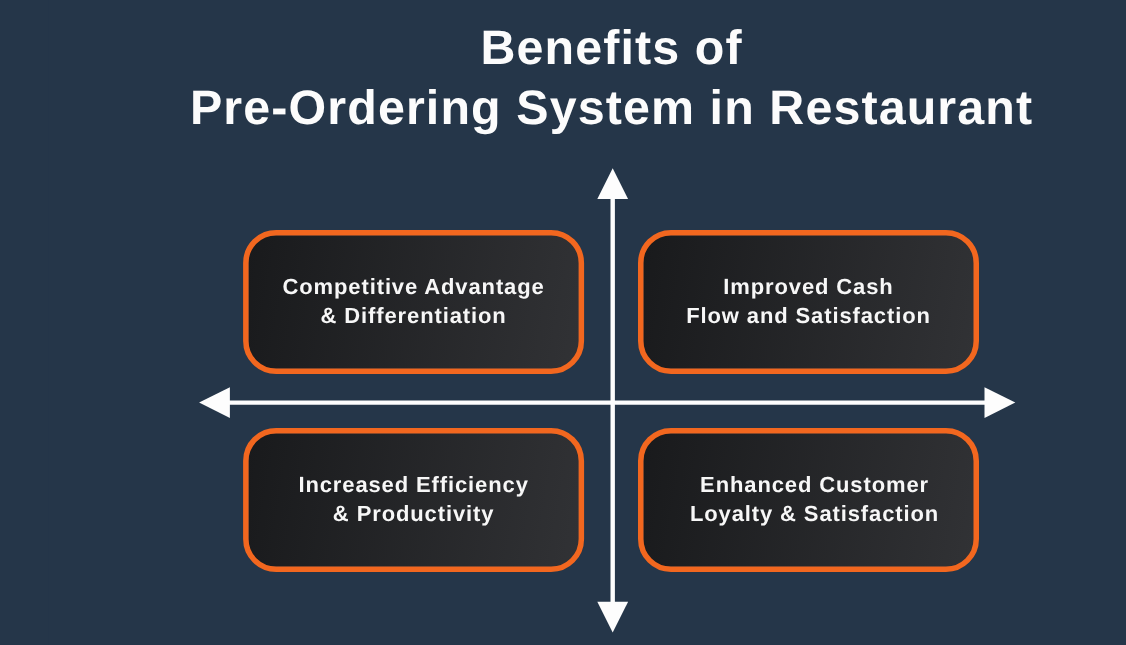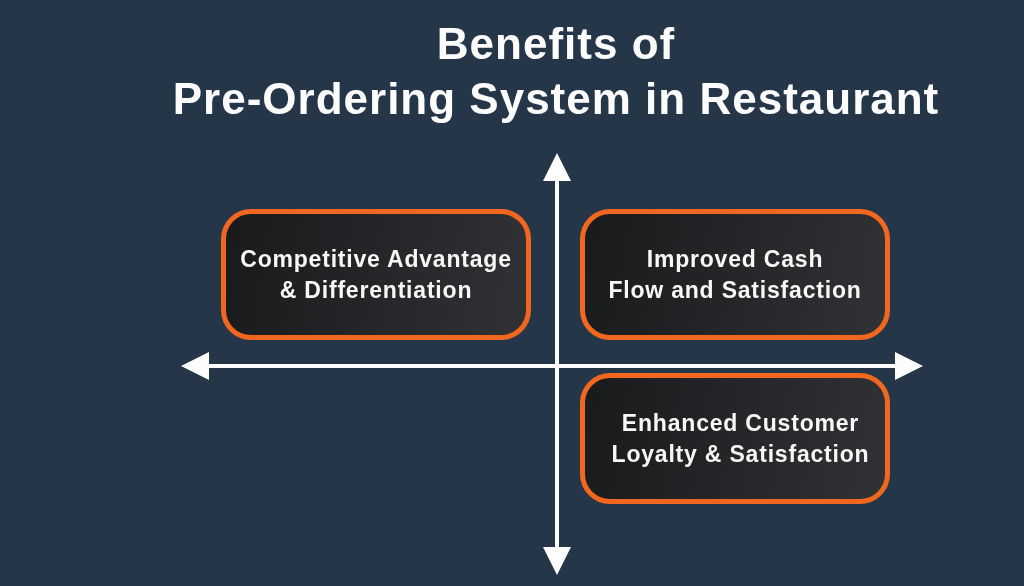--- a/index.html
+++ b/index.html
@@ -50,30 +50,30 @@
     width: 310px;
     height: 131px;
     border: 5px solid var(--accent);
     border-radius: 30px;
     background: linear-gradient(100deg, var(--box-dark) 0%, var(--box-light) 100%);
     display: flex;
     align-items: center;
     justify-content: center;
     text-align: center;
     color: var(--text);
-    font-size: 23px;
+    font-size: 20px;
     font-weight: 700;
     line-height: 1.32;
     letter-spacing: 0.8px;
     white-space: pre-line;
   }
   .box-tl { left: 177px; top: 209px; }
   .box-tr { left: 536px; top: 209px; }
   .box-bl { left: 177px; top: 389px; }
-  .box-br { left: 536px; top: 373px; padding-left: 11px; }
+  .box-br { left: 536px; top: 389px; padding-left: 11px; }
 </style>
 </head>
 <body>
 
 <div class="canvas">
 
   <h1 class="title">Benefits of
 Pre-Ordering System in Restaurant</h1>
 
   <svg class="axes" viewBox="0 0 1024 586" xmlns="http://www.w3.org/2000/svg">
@@ -88,19 +88,23 @@
   <div class="benefit-box box-tl">
     <span>Competitive Advantage
 &amp; Differentiation</span>
   </div>
 
   <div class="benefit-box box-tr">
     <span>Improved Cash
 Flow and Satisfaction</span>
   </div>
 
+  <div class="benefit-box box-bl">
+    <span>Increased Efficiency
+&amp; Productivity</span>
+  </div>
 
   <div class="benefit-box box-br">
     <span>Enhanced Customer
 Loyalty &amp; Satisfaction</span>
   </div>
 
 </div>
 
 </body></html>

